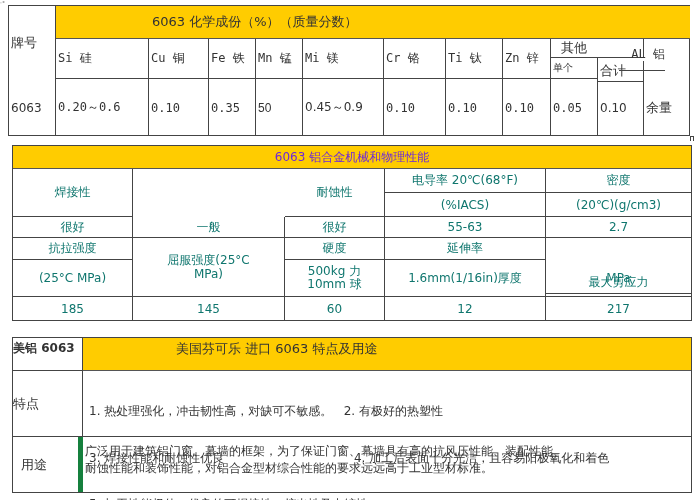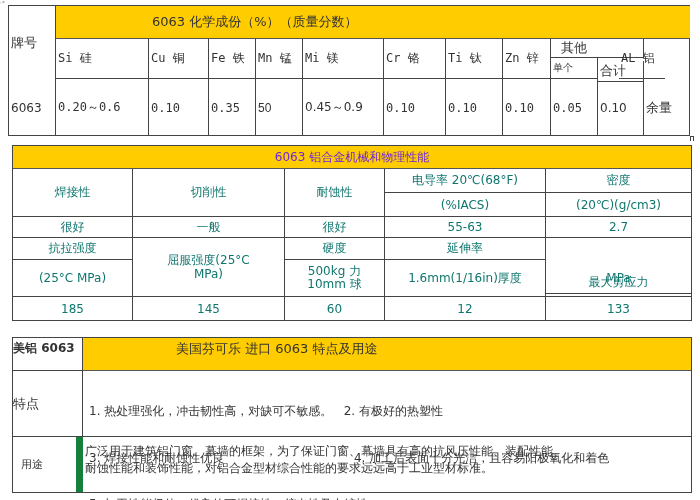--- a/index.html
+++ b/index.html
@@ -58,21 +58,21 @@
 
   <div class="cell t1" style="left:542px;top:33px;width:93px;height:19px;border-right:1px solid #444;border-bottom:1px solid #444;justify-content:flex-start;padding-left:10px;font-family:'DejaVu Sans',sans-serif;font-size:13px;">
       <span>其他</span>
     </div>
   <div class="cell t1" style="left:542px;top:52px;width:47px;height:21px;border-right:1px solid #444;border-bottom:1px solid #444;font-family:'DejaVu Sans',sans-serif;font-size:10px;">
       <span>单个</span>
     </div>
   <div class="cell t1" style="left:589px;top:55px;width:46px;height:21px;border-right:1px solid #444;border-bottom:1px solid #444;font-family:'DejaVu Sans',sans-serif;font-size:13px;">
       <span>合计</span>
     </div>
-  <div class="cell t1" style="left:610px;top:33px;width:46px;height:40px;border-bottom:1px solid #444;">
+  <div class="cell t1" style="left:610px;top:33px;width:46px;height:32px;border-bottom:1px solid #444;justify-content:flex-end;">
       <span>AL 铝</span>
     </div>
 
   <div class="cell t1" style="left:0;top:73px;width:47px;height:57px;border-right:1px solid #444;font-family:'DejaVu Sans',sans-serif;">
       <span>6063</span>
     </div>
   <div class="cell t1" style="left:47px;top:73px;width:93px;height:57px;border-right:1px solid #444;">
       <span>0.20～0.6</span>
     </div>
   <div class="cell t1" style="left:140px;top:73px;width:60px;height:57px;border-right:1px solid #444;">
@@ -108,23 +108,20 @@
 </div>
 
 <div class="abs" style="left:12px;top:145px;width:680px;height:176px;border:1px solid #444;">
   <div class="cell yellow t2" style="left:0;top:0;width:678px;height:23px;border-bottom:1px solid #555;color:#6d28d9;">
     <span>6063 铝合金机械和物理性能</span>
   </div>
 
   <div class="cell t2" style="left:0;top:23px;width:120px;height:48px;border-right:1px solid #444;border-bottom:1px solid #444;">
       <span>焊接性</span>
     </div>
-  <div class="cell t2" style="left:120px;top:23px;width:152px;height:48px;border-right:1px solid #444;border-bottom:1px solid #444;">
-      <span>切削性</span>
-    </div>
   <div class="cell t2" style="left:272px;top:23px;width:100px;height:48px;border-right:1px solid #444;border-bottom:1px solid #444;">
       <span>耐蚀性</span>
     </div>
   <div class="cell t2" style="left:372px;top:23px;width:161px;height:24px;border-right:1px solid #444;border-bottom:1px solid #444;">
       <span>电导率 20℃(68°F)</span>
     </div>
   <div class="cell t2" style="left:372px;top:47px;width:161px;height:24px;border-right:1px solid #444;border-bottom:1px solid #444;">
       <span>(%IACS)</span>
     </div>
   <div class="cell t2" style="left:533px;top:23px;width:145px;height:24px;border-bottom:1px solid #444;">
@@ -184,40 +181,40 @@
   <div class="cell t2" style="left:120px;top:151px;width:152px;height:23px;border-right:1px solid #444;">
       <span>145</span>
     </div>
   <div class="cell t2" style="left:272px;top:151px;width:100px;height:23px;border-right:1px solid #444;">
       <span>60</span>
     </div>
   <div class="cell t2" style="left:372px;top:151px;width:161px;height:23px;border-right:1px solid #444;">
       <span>12</span>
     </div>
   <div class="cell t2" style="left:533px;top:151px;width:145px;height:23px;">
-      <span>133</span>
+      <span>217</span>
     </div>
 </div>
 
 <div class="abs" style="left:12px;top:337px;width:680px;height:156px;border:1px solid #444;">
   <div class="cell t3" style="left:0;top:0;width:70px;height:33px;border-right:1px solid #444;border-bottom:1px solid #444;align-items:flex-start;padding-top:2px;font-size:12px;font-weight:bold;">
     <span>美铝 6063</span>
   </div>
   <div class="cell yellow t3" style="left:70px;top:0;width:608px;height:33px;border-bottom:1px solid #555;align-items:flex-start;padding-top:2px;padding-left:93px;font-size:13px;">
     <span>美国芬可乐 进口 6063 特点及用途</span>
   </div>
   <div class="cell t3" style="left:0;top:33px;width:70px;height:66px;border-right:1px solid #444;border-bottom:1px solid #444;font-size:13px;">
     <span>特点</span>
   </div>
   <div class="abs t3" style="left:70px;top:33px;width:608px;height:66px;border-bottom:1px solid #444;padding:2px 0 0 6px;font-size:12px;line-height:15.5px;white-space:pre;">
     <div>1. 热处理强化，冲击韧性高，对缺可不敏感。   2. 有极好的热塑性</div>
     <div>3. 焊接性能和耐蚀性优良                                  4. 加工后表面十分光洁，且容易阳极氧化和着色</div>
     <div>5. 加工性能极佳、优良的可焊接性、挤出性及电镀性</div>
     
   </div>
-  <div class="cell t3" style="left:0;top:99px;width:70px;height:55px;border-right:7px solid #15803d;padding-left:8px;font-size:11px;">
+  <div class="cell t3" style="left:0;top:99px;width:70px;height:55px;border-right:5px solid #15803d;padding-left:8px;font-size:13px;">
     <span>用途</span>
   </div>
   <div class="abs t3" style="left:70px;top:99px;width:608px;height:55px;padding:6px 0 0 2px;font-size:12px;line-height:17px;white-space:nowrap;overflow:hidden;">
     <div>广泛用于建筑铝门窗、幕墙的框架，为了保证门窗、幕墙具有高的抗风压性能、装配性能、</div>
     <div>耐蚀性能和装饰性能，对铝合金型材综合性能的要求远远高于工业型材标准。</div>
   </div>
 </div>
 
 </body></html>

